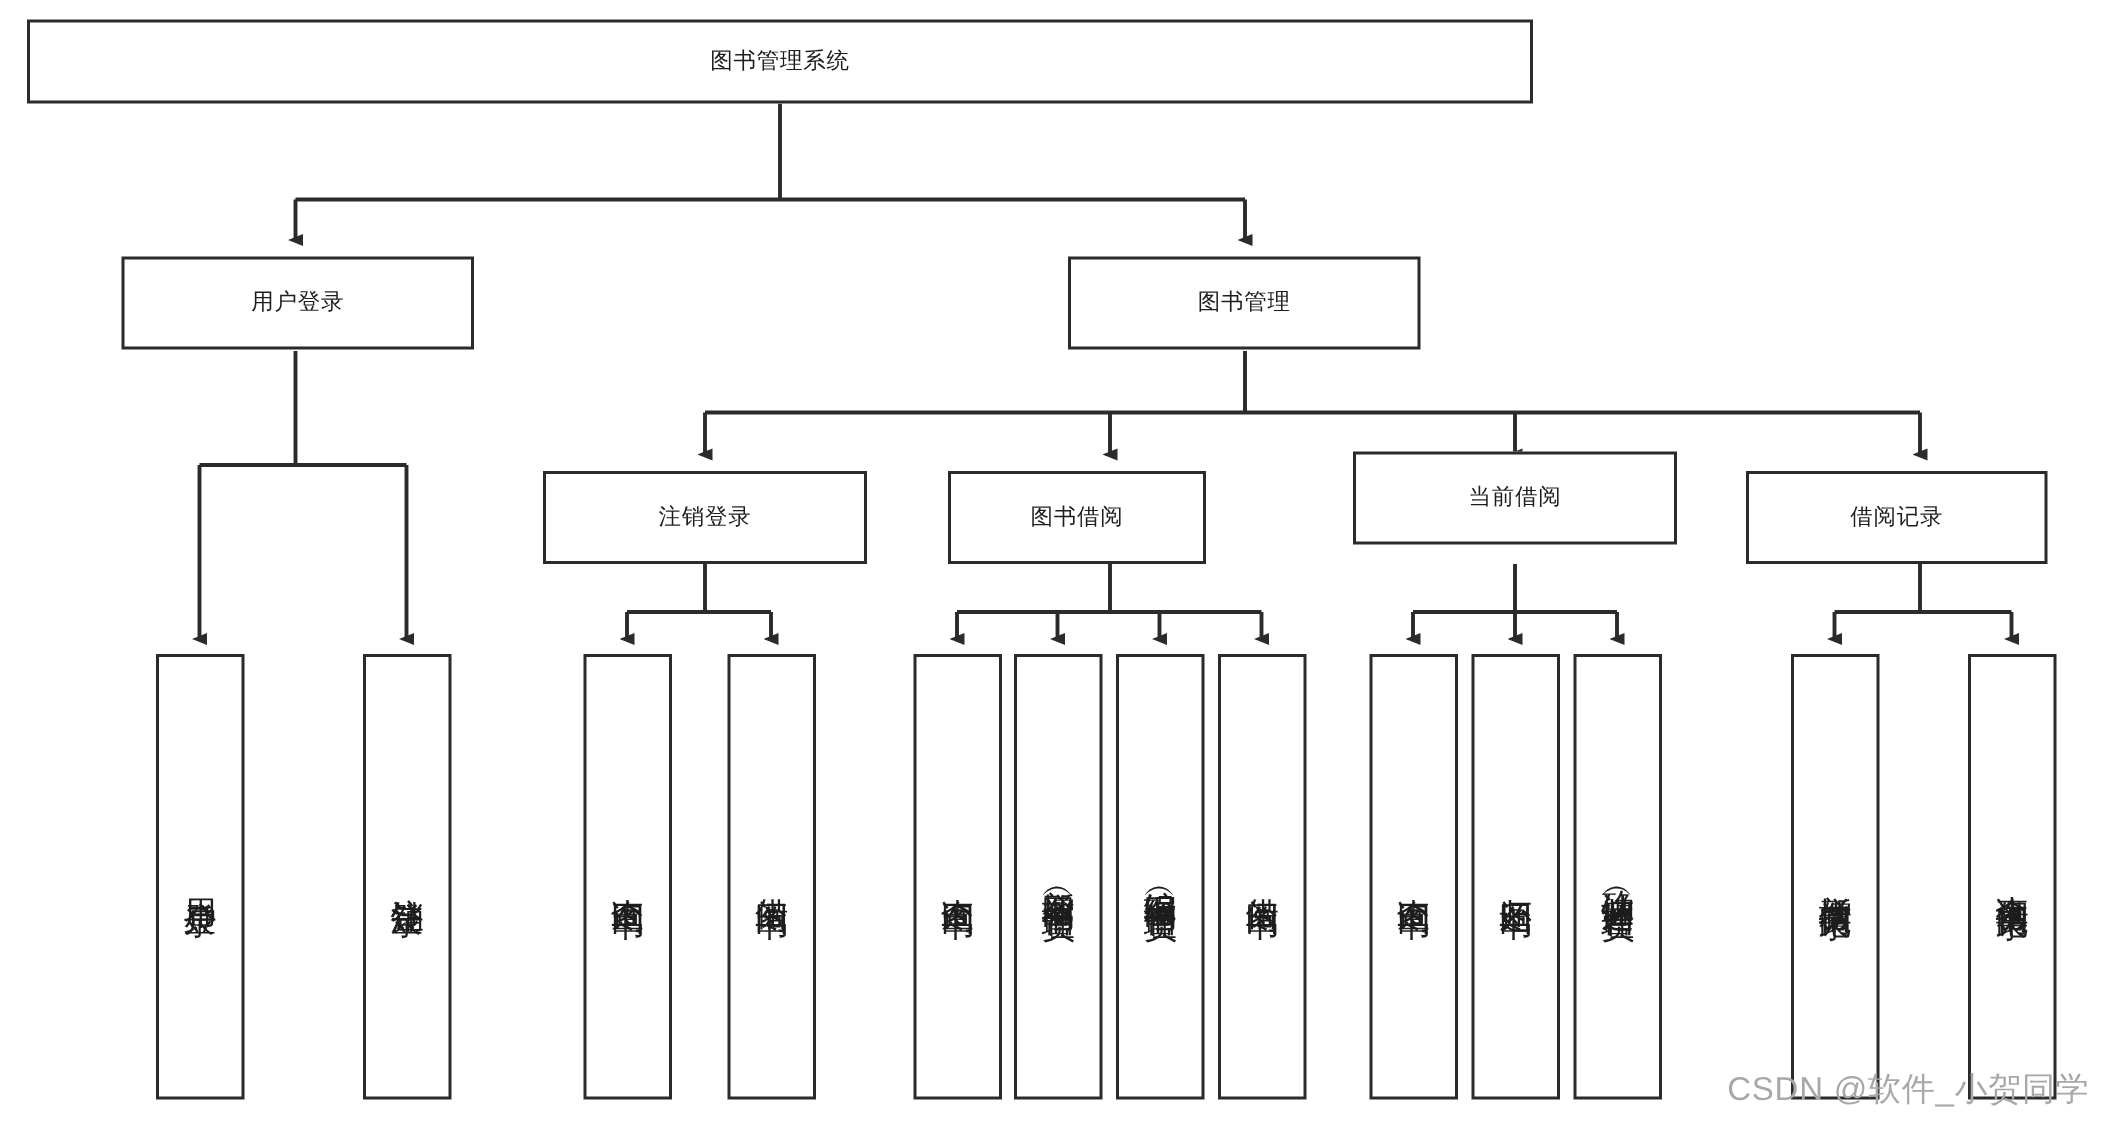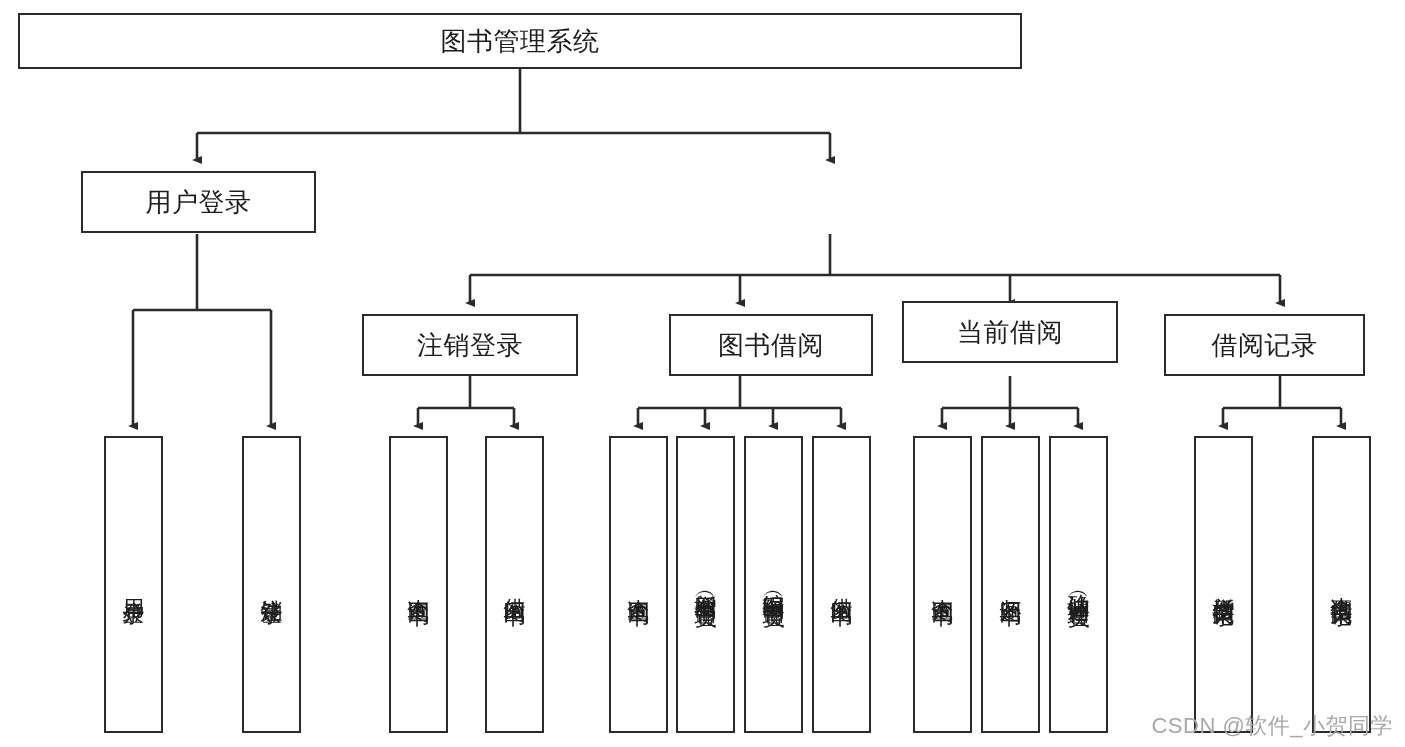--- a/index.html
+++ b/index.html
@@ -24,21 +24,21 @@
     position:absolute;
     box-sizing:border-box;
     border:2.5px solid #2b2b2b;
     background:#ffffff;
     display:flex;
     align-items:center;
     justify-content:center;
     text-align:center;
   }
   .node .label{
-    font-size:26px;
+    font-size:15px;
     line-height:1.25;
     letter-spacing:0.5px;
     color:#1d1d1d;
     white-space:nowrap;
   }
   .node.vert{
     border-width:2.5px;
   }
   .node.vert .label{
     writing-mode:vertical-rl;
@@ -114,25 +114,28 @@
     </g>
   </svg>
 
   <div class="node" style="left:18px; top:13px; width:1004px; height:56px;">
     <span class="label">图书管理系统</span>
   </div>
 
   <div class="node" style="left:81px; top:171px; width:235px; height:62px;">
     <span class="label">用户登录</span>
   </div>
+  <div class="node" style="left:712px; top:171px; width:235px; height:62px;">
+    <span class="label">图书管理</span>
+  </div>
 
   <div class="node" style="left:362px; top:314px; width:216px; height:62px;">
     <span class="label">注销登录</span>
   </div>
-  <div class="node" style="left:669px; top:314px; width:204px; height:62px;">
+  <div class="node" style="left:632px; top:314px; width:172px; height:62px;">
     <span class="label">图书借阅</span>
   </div>
   <div class="node" style="left:902px; top:301px; width:216px; height:62px;">
     <span class="label">当前借阅</span>
   </div>
   <div class="node" style="left:1164px; top:314px; width:201px; height:62px;">
     <span class="label">借阅记录</span>
   </div>
 
   <div class="node vert" style="left:104px; top:436px; width:59px; height:297px;">

